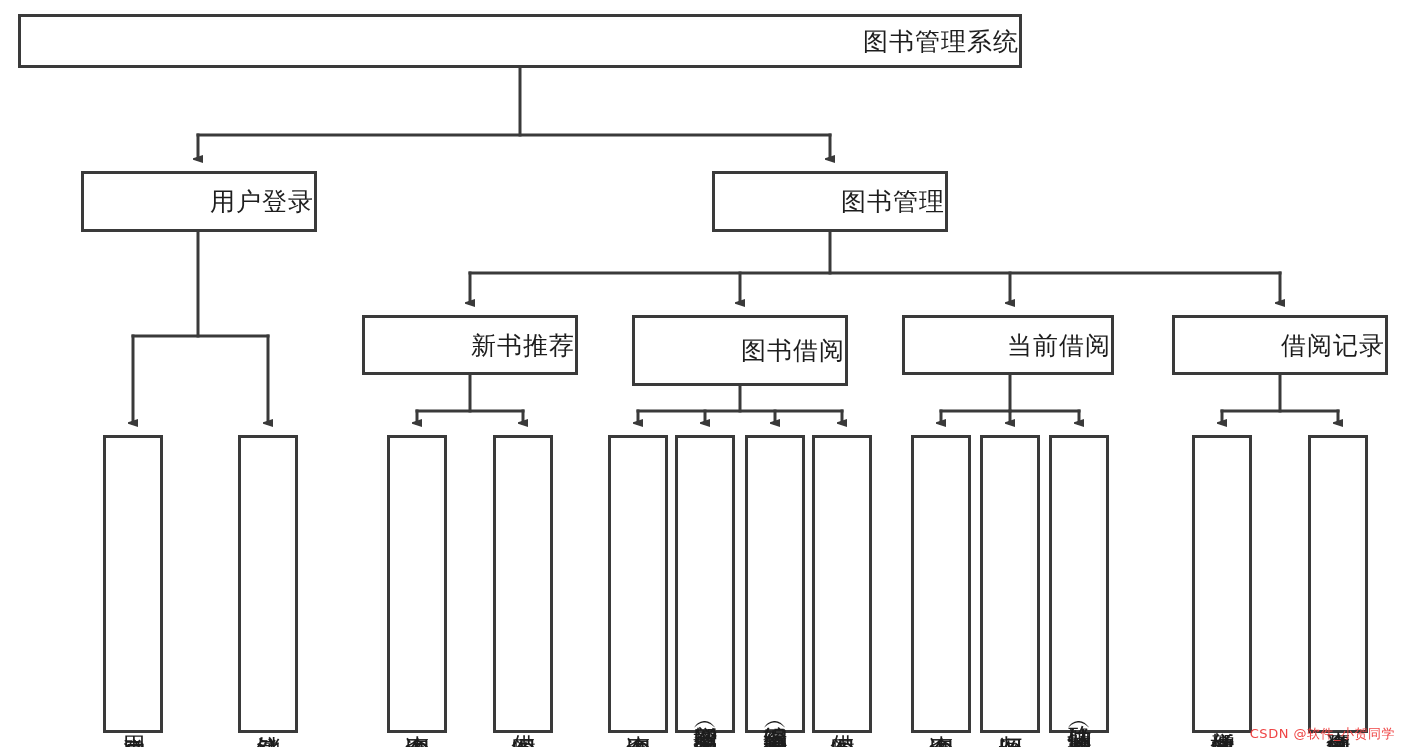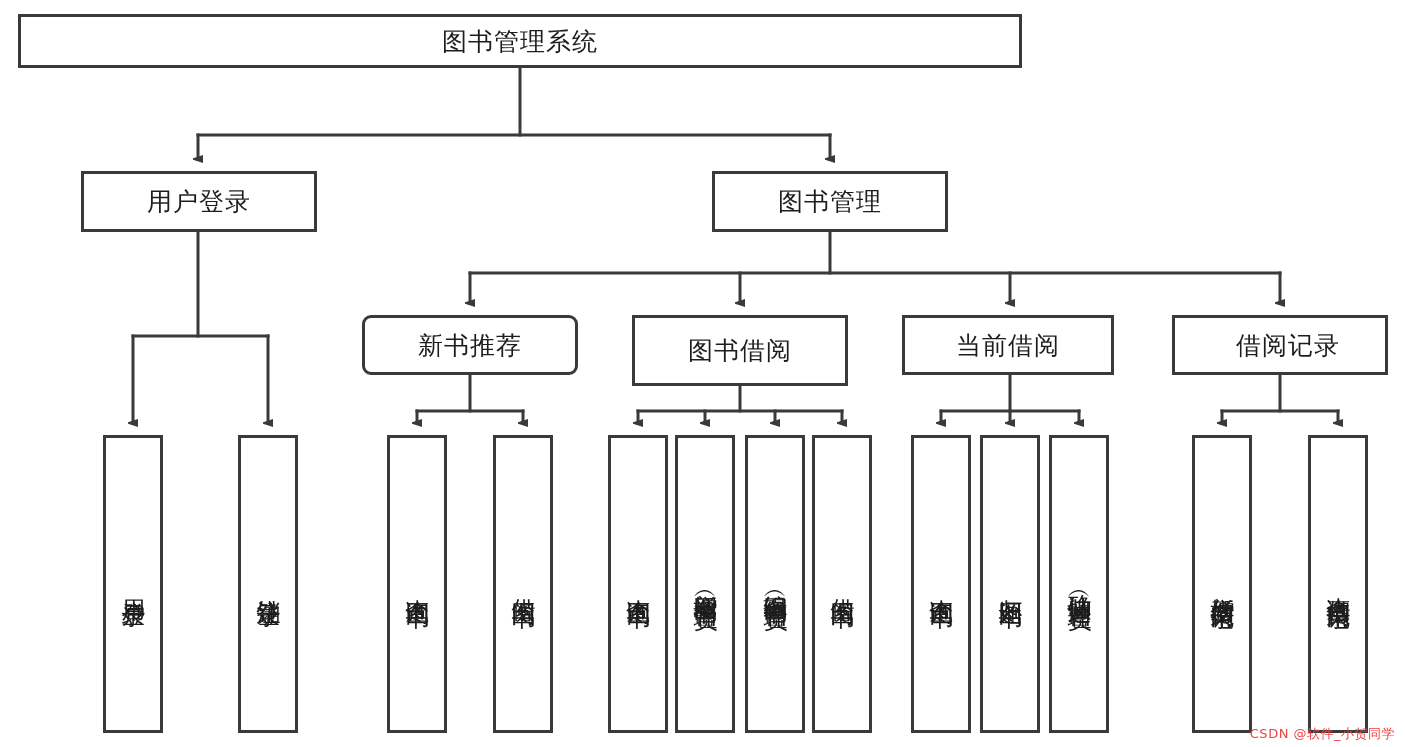--- a/index.html
+++ b/index.html
@@ -18,21 +18,21 @@
     background: #ffffff;
     overflow: hidden;
   }
   .node {
     position: absolute;
     box-sizing: border-box;
     border: 3px solid #3a3a3a;
     background: #ffffff;
     display: flex;
     align-items: center;
-    justify-content: center;
+    justify-content: flex-end;
     color: #1d1d1d;
   }
   .node.h {
     font-size: 25px;
     letter-spacing: 1px;
   }
   .node.v {
     writing-mode: vertical-rl;
     text-orientation: upright;
     font-size: 24px;
@@ -126,21 +126,21 @@
     <span>图书管理系统</span>
   </div>
 
   <div class="node h" style="left:81px; top:171px; width:236px; height:61px;">
     <span>用户登录</span>
   </div>
   <div class="node h" style="left:712px; top:171px; width:236px; height:61px;">
     <span>图书管理</span>
   </div>
 
-  <div class="node h" style="left:362px; top:315px; width:216px; height:60px;border-radius:9px;">
+  <div class="node h" style="left:362px; top:315px; width:216px; height:60px;">
     <span>新书推荐</span>
   </div>
   <div class="node h" style="left:632px; top:315px; width:216px; height:71px;">
     <span>图书借阅</span>
   </div>
   <div class="node h" style="left:902px; top:315px; width:212px; height:60px;">
     <span>当前借阅</span>
   </div>
   <div class="node h" style="left:1172px; top:315px; width:216px; height:60px;padding-left:16px;">
     <span>借阅记录</span>

